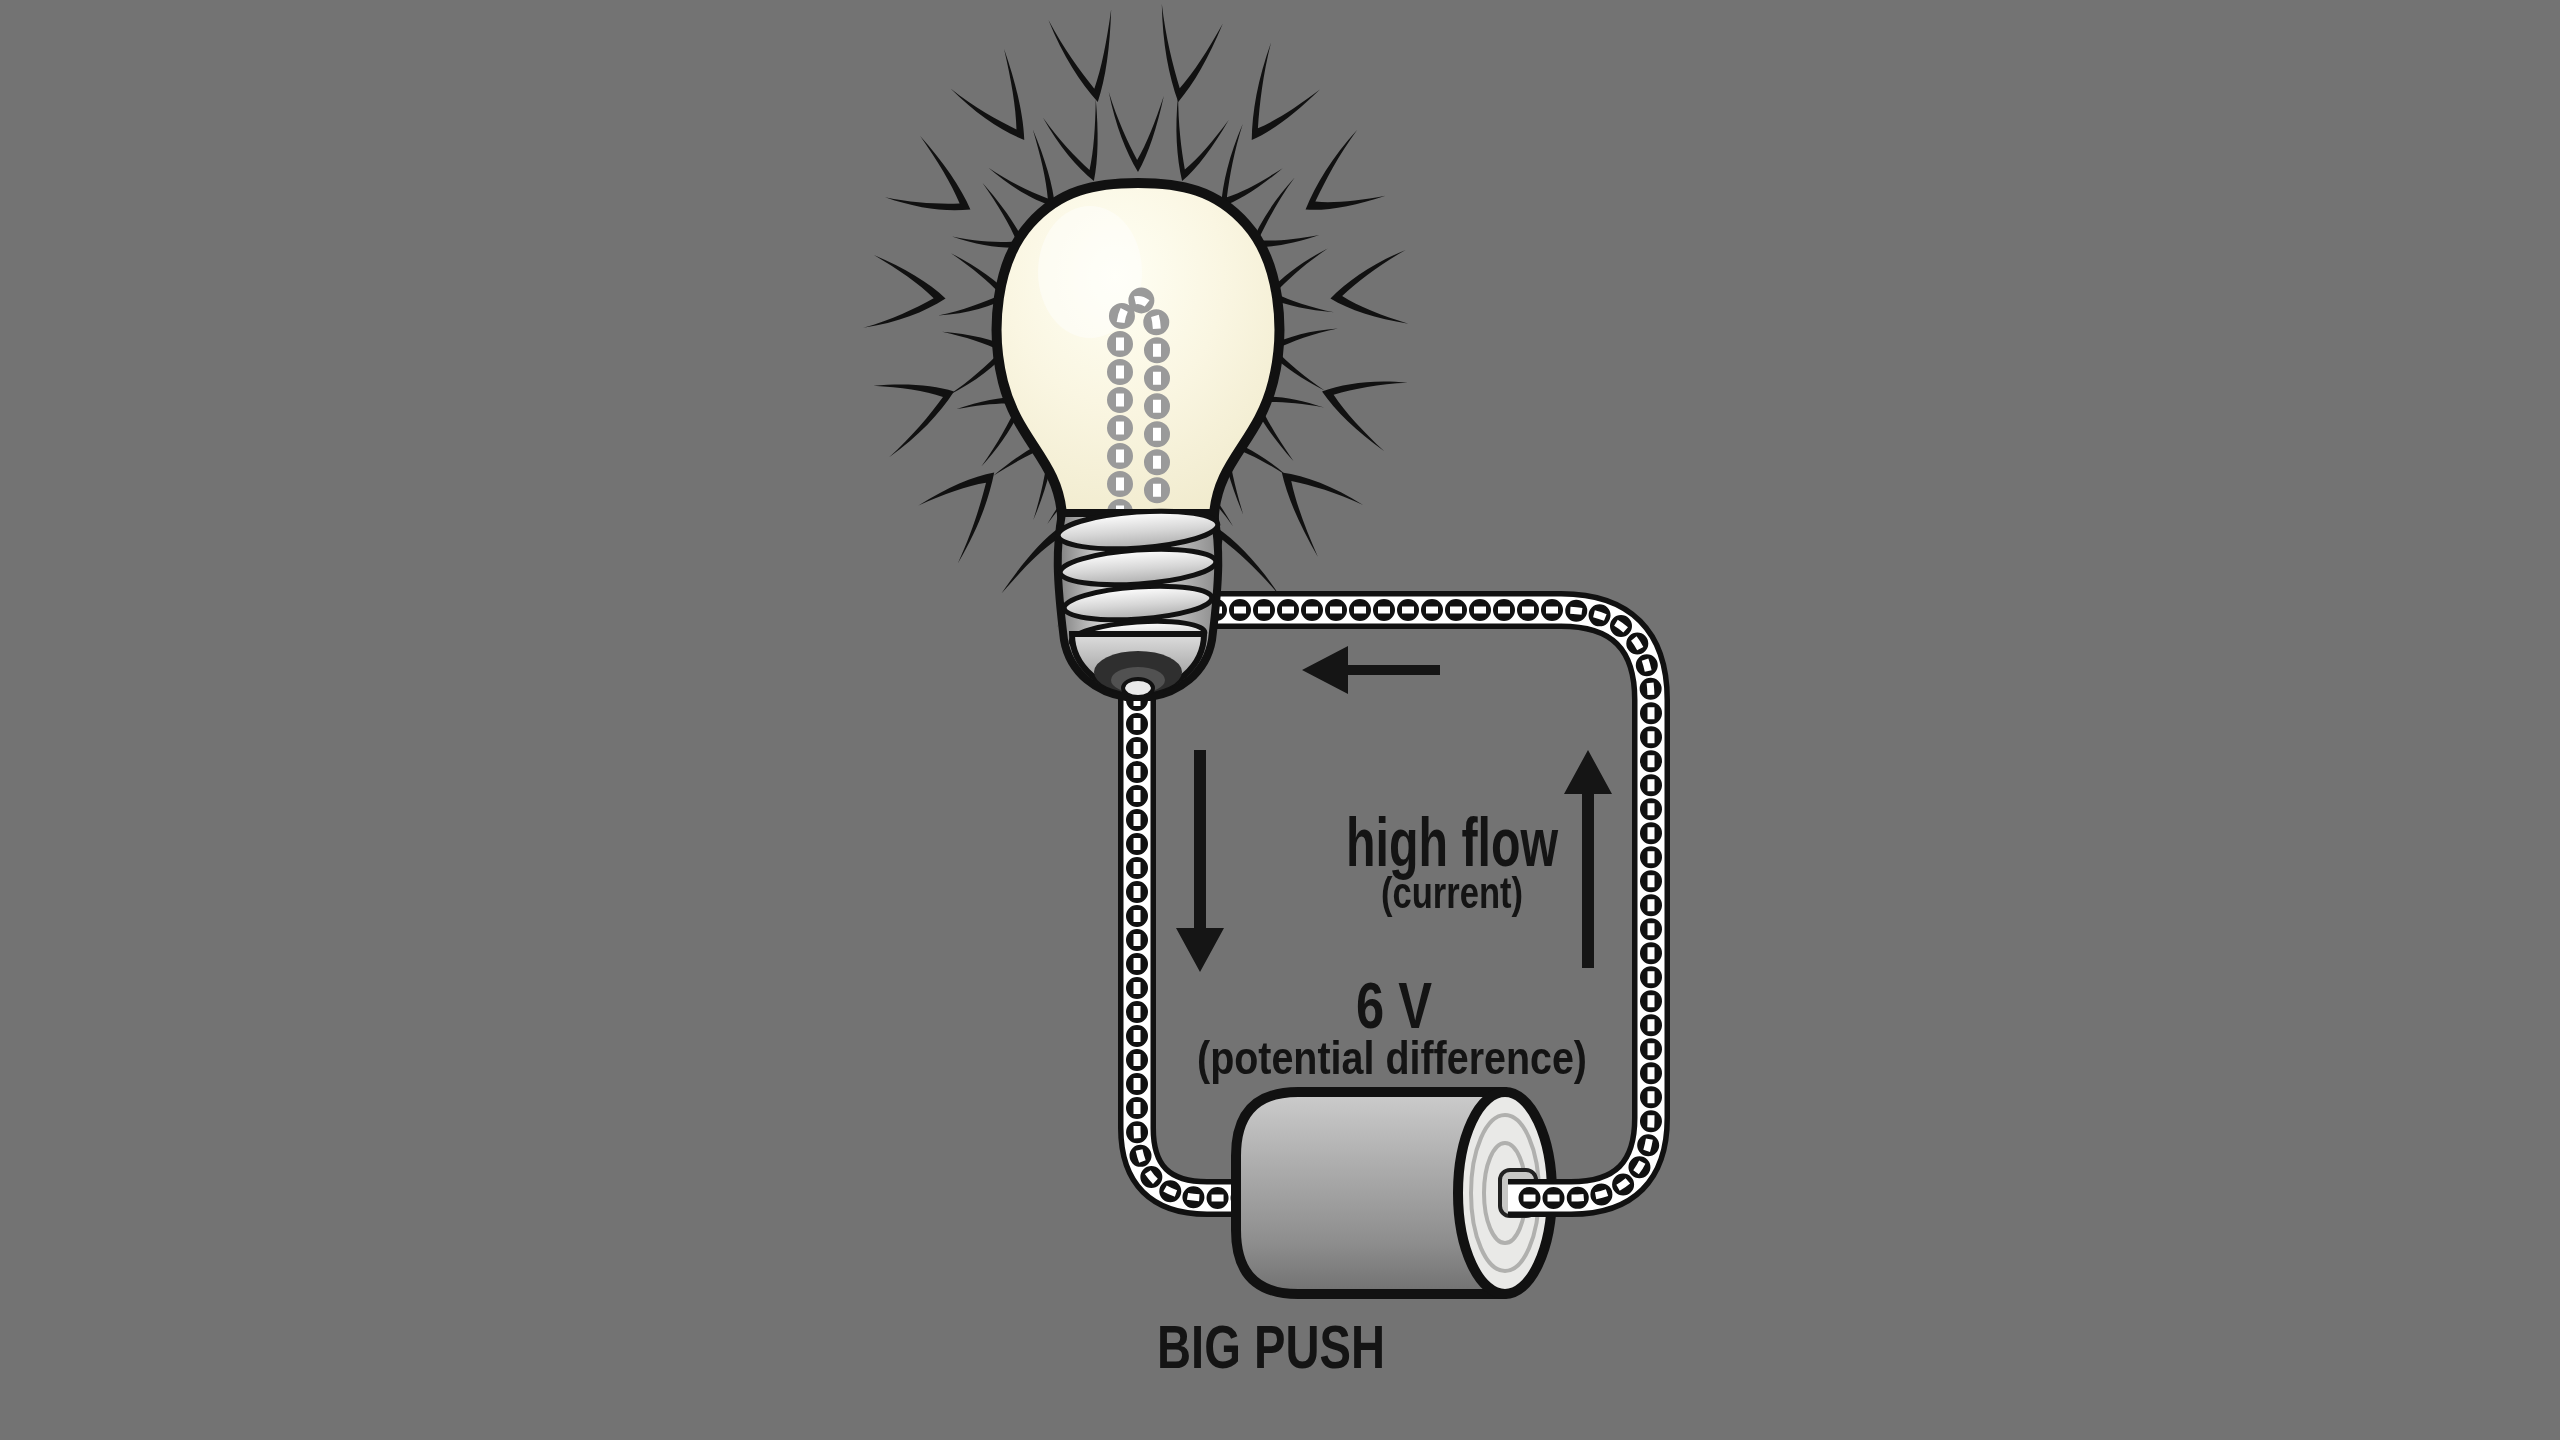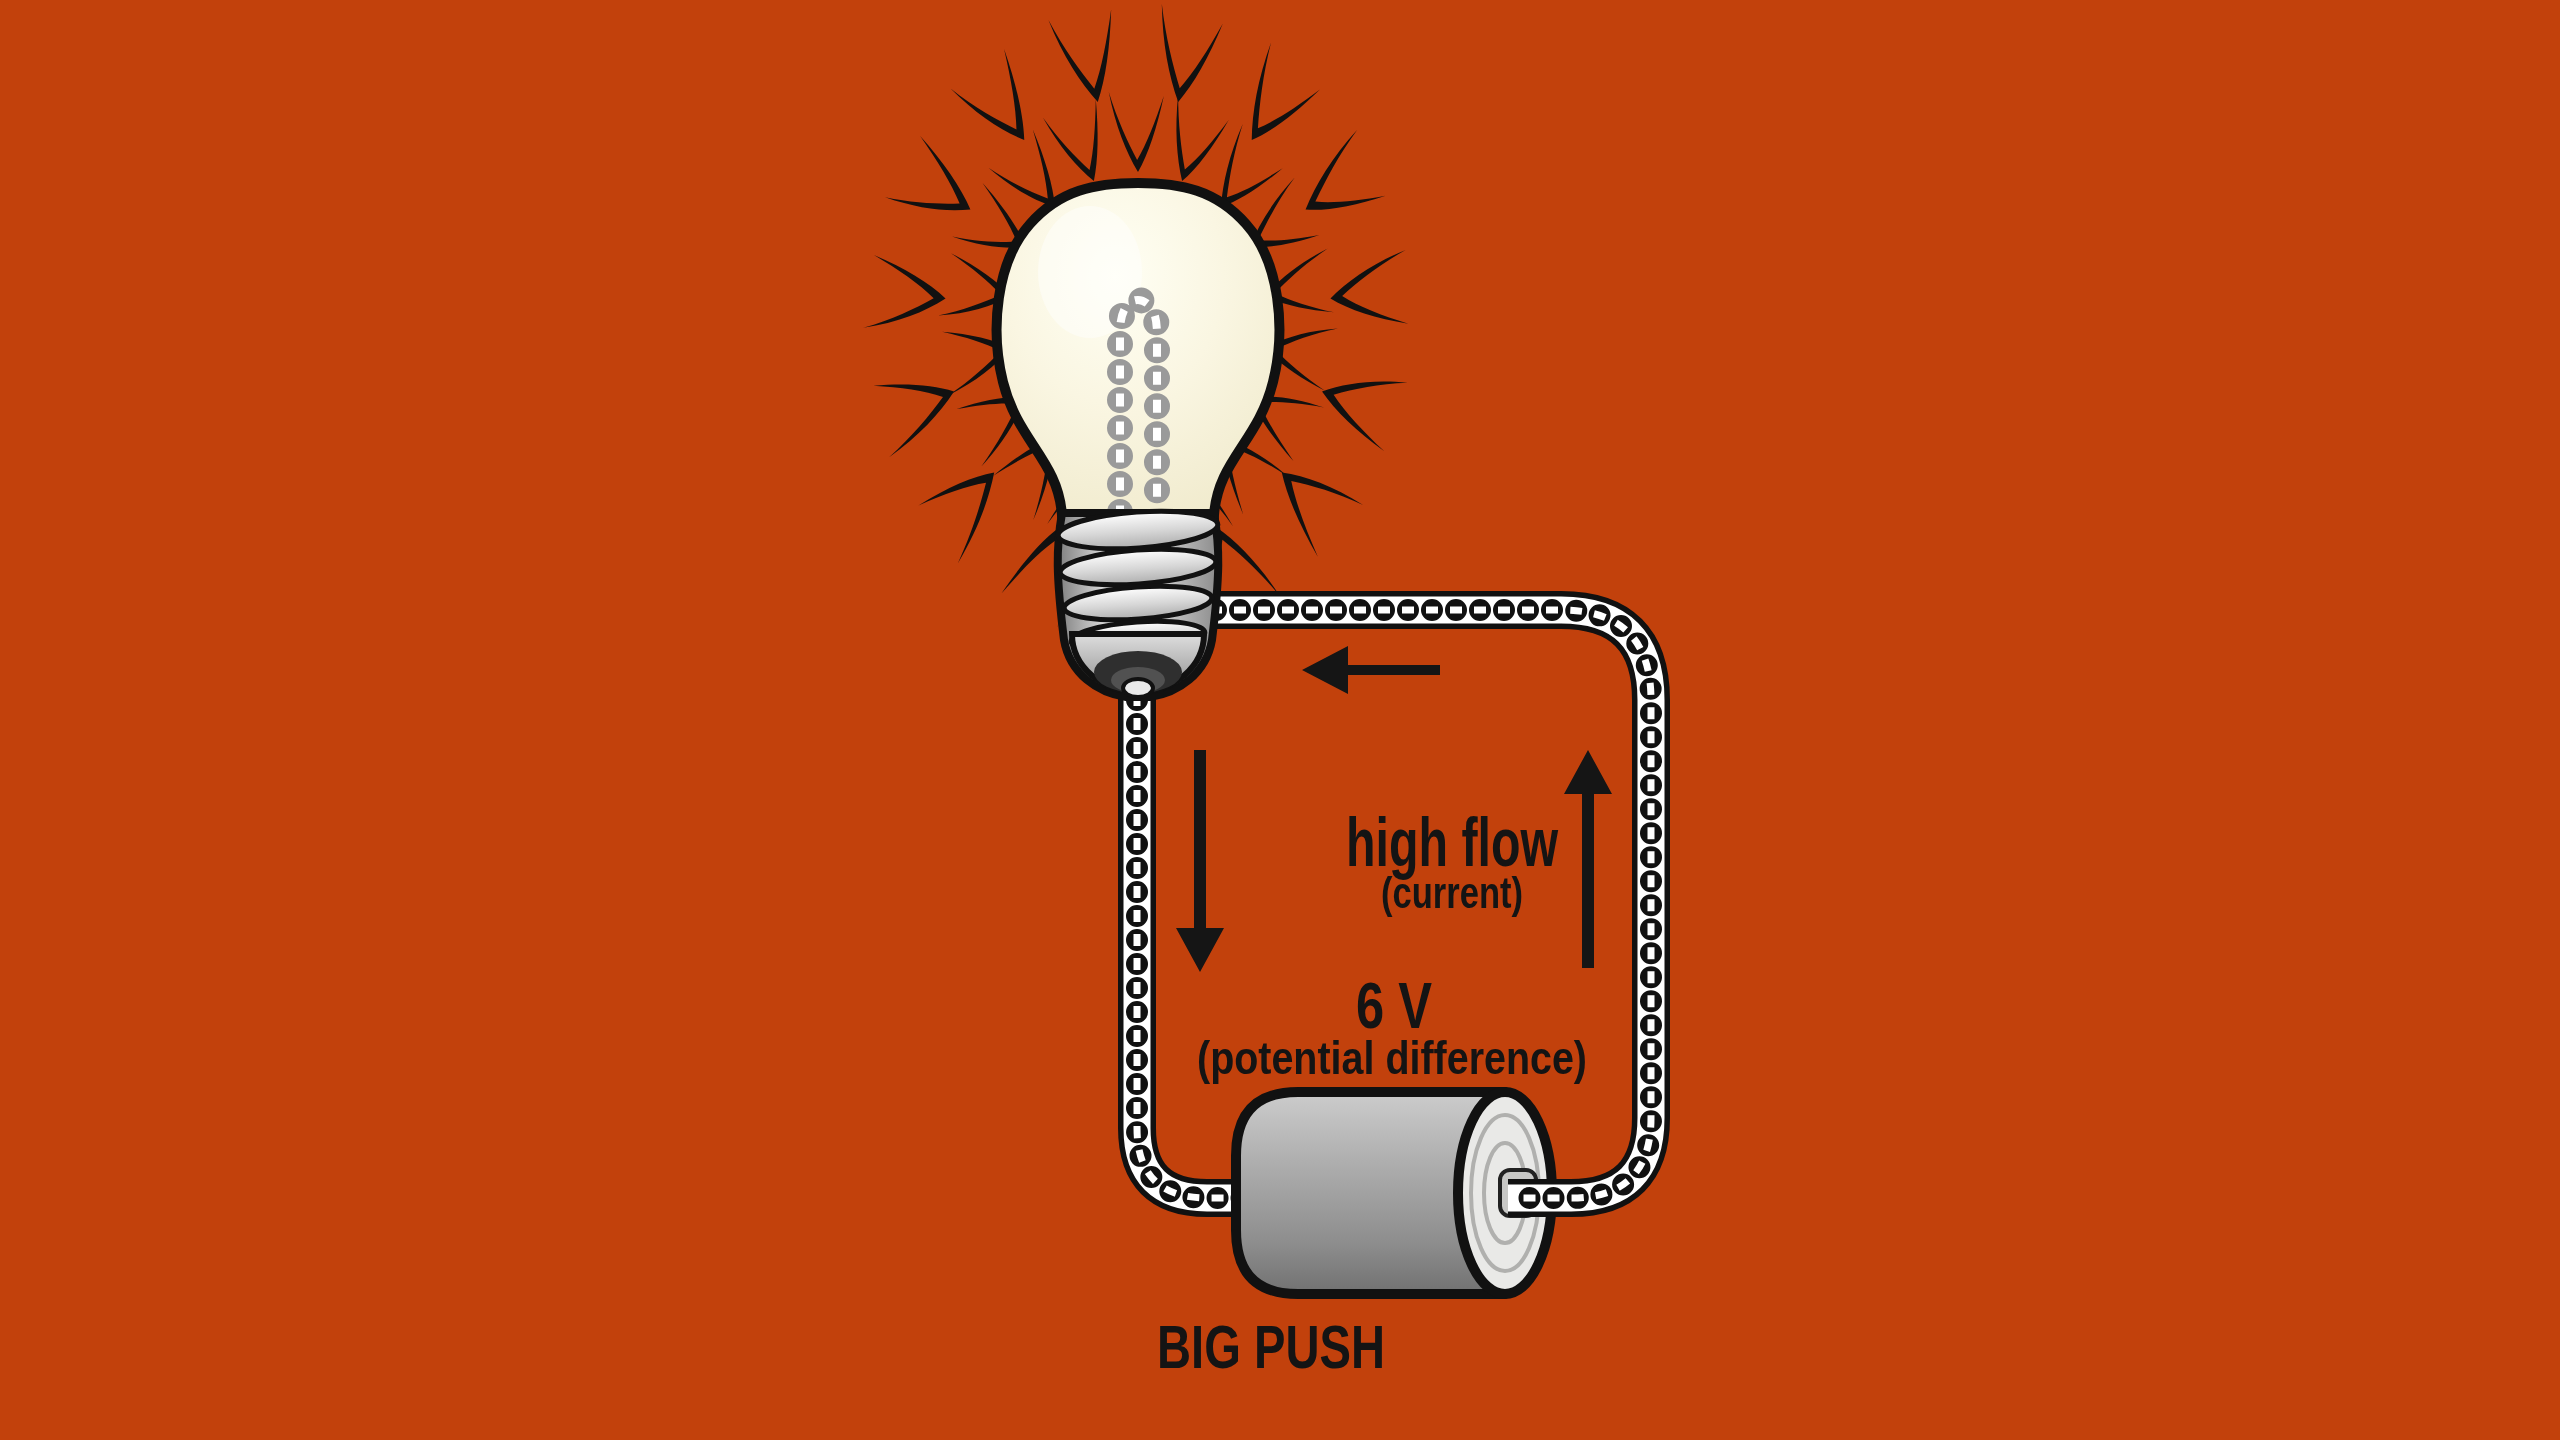--- a/index.html
+++ b/index.html
@@ -1,19 +1,19 @@
 <!DOCTYPE html>
 <html><head>
 <meta charset="utf-8">
 <style>
   html,body{margin:0;padding:0;background:#ffffff;}
   .canvas{
     position:relative;
     width:2560px;height:1440px;
-    background:#c2410c;
+    background:#737373;
     overflow:hidden;
     font-family:"Liberation Sans", sans-serif;
   }
   svg{display:block;}
   text{
     font-family:"Liberation Sans","DejaVu Sans",sans-serif;
     font-weight:bold;
     fill:#141414;
   }
 </style>

